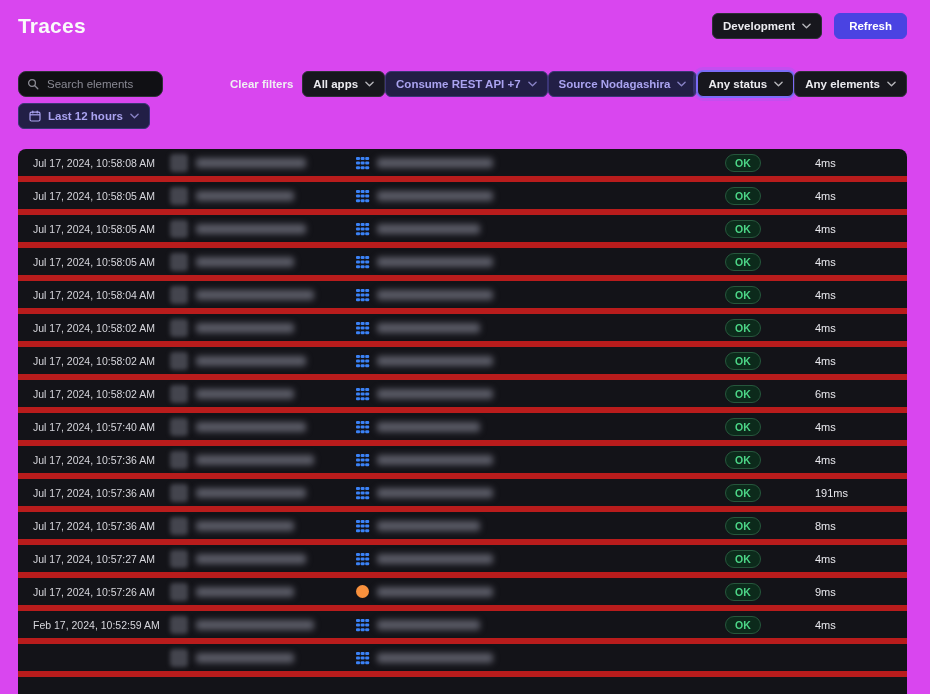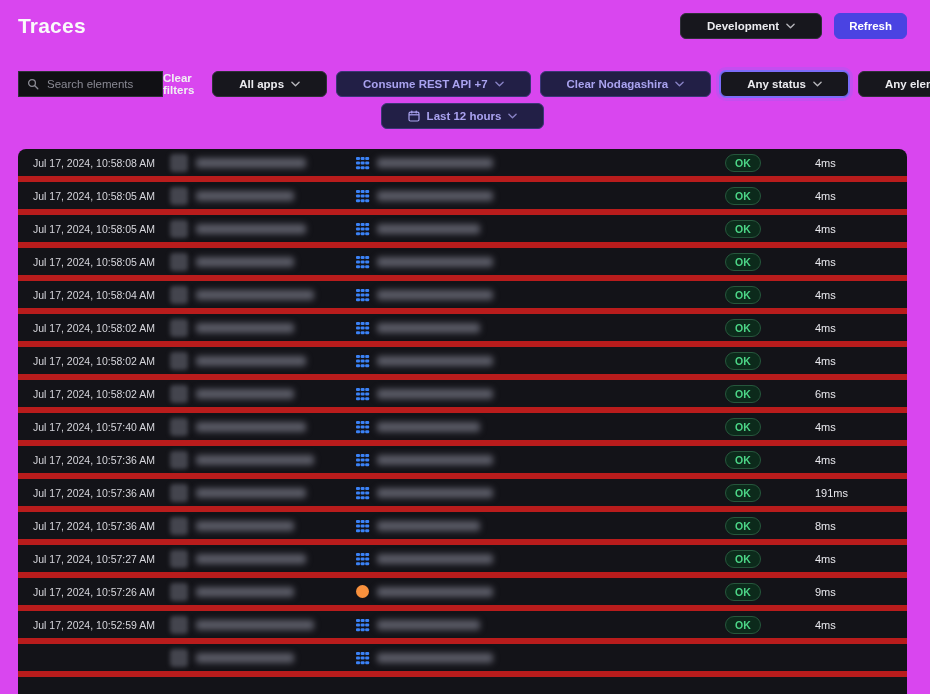--- a/index.html
+++ b/index.html
@@ -9,42 +9,42 @@
     background:#d946ef; color:#ececf0;
     font-family:Liberation Sans, sans-serif;
     padding:0 23px 0 18px;
   }
   
   .topbar { display:flex; justify-content:space-between; align-items:center; padding-top:12px; height:40px; }
   .topbar h1 { margin:0; font-size:21px; font-weight:700; letter-spacing:.2px; color:#fafafa; }
   .topbar-right { display:flex; gap:12px; align-items:center; }
 
   .btn {
-    display:inline-flex; align-items:center; gap:7px; height:26px; padding:0 26px;
+    display:inline-flex; align-items:center; gap:7px; height:26px; padding:0 10px;
     border-radius:6px; font-size:11.5px; font-weight:600; border:1px solid transparent;
     cursor:pointer; background:none; color:#ececf0; font-family:inherit; white-space:nowrap;
   }
   .btn.neutral { background:#17171d; border-color:#2f2f38; }
   .btn.primary { background:var(--accent,#4a43e2); color:#fff; padding:12px 14px; border-color:var(--accent,#4a43e2); }
   .btn.purple  { background:#221f46; border-color:#3b3577; color:var(--purple_text,#aaa3f0); }
   .btn.ring    { border-color:var(--focus_ring,#7b6cf8); box-shadow:0 0 0 1px var(--focus_ring,#7b6cf8), 0 0 0 4px rgba(123,108,248,.22); }
   .chev { width:9px; height:6px; opacity:.75; flex:none; }
 
   
   .filter-row { display:flex; align-items:center; margin-top:31px; }
   .search {
     display:flex; align-items:center; gap:6px; width:145px; height:26px;
-    border:1px solid #2f2f38; border-radius:0; padding:0 8px; background:#101014;
+    border:1px solid #2f2f38; border-radius:8px; padding:0 8px; background:#101014;
   }
   .search svg { flex:none; }
   .search input { flex:1; min-width:0; background:transparent; border:none; outline:none; color:#ececf0; font-size:11.5px; font-family:inherit; }
   .search input::placeholder { color:#8a8a94; }
-  .filter-actions { margin-left:auto; display:flex; align-items:center; gap:9px; }
+  .filter-actions { margin-left:auto; display:flex; align-items:center; }
   .clear { font-size:11.5px; font-weight:700; color:#f0f0f3; margin-right:9px; cursor:pointer; }
-  .filter-row2 { display:flex; justify-content:center; margin-top:6px; }
+  .filter-row2 { display:flex; justify-content:flex-start; margin-top:6px; }
 
   
   .table-panel { margin-top:20px; background:#131318; border-radius:8px 8px 0 0; overflow:hidden; height:560px; }
   .thead, .trow {
     display:grid; grid-template-columns:137px 185px 186px 184px 90px 1fr;
     padding:0 15px; align-items:center;
   }
   .thead { height:31px; font-size:11px; font-weight:700; color:#f2f2f5; border-bottom:1px solid #27272f; }
   .col-duration { text-align:right; }
   .trow { height:33px; border-bottom:6px solid #b91c1c; font-size:10.5px; color:#d6d6dc; }
@@ -110,21 +110,21 @@
             <path d="M1 1l4 4 4-4" fill="none" stroke="currentColor" stroke-width="1.5" stroke-linecap="round" stroke-linejoin="round"></path>
           </svg>
       </button>
       <button class="btn purple">
         <span>Consume REST API +7</span>
         <svg class="chev" viewBox="0 0 10 6">
             <path d="M1 1l4 4 4-4" fill="none" stroke="currentColor" stroke-width="1.5" stroke-linecap="round" stroke-linejoin="round"></path>
           </svg>
       </button>
       <button class="btn purple">
-        <span>Clear Nodagashira</span>
+        <span>Source Nodagashira</span>
         <svg class="chev" viewBox="0 0 10 6">
             <path d="M1 1l4 4 4-4" fill="none" stroke="currentColor" stroke-width="1.5" stroke-linecap="round" stroke-linejoin="round"></path>
           </svg>
       </button>
       <button class="btn neutral ring">
         <span>Any status</span>
         <svg class="chev" viewBox="0 0 10 6">
             <path d="M1 1l4 4 4-4" fill="none" stroke="currentColor" stroke-width="1.5" stroke-linecap="round" stroke-linejoin="round"></path>
           </svg>
       </button>
@@ -414,21 +414,21 @@
     <div class="cell user">
       <span class="blur-text w-user"></span>
     </div>
     <div class="cell status">
       <span class="pill">OK</span>
     </div>
     <div class="cell duration">9ms</div>
   </div>
 
   <div class="trow">
-    <div class="cell started">Jul 17, 2024, 10:52:59 AM</div>
+    <div class="cell started">Feb 17, 2024, 10:52:59 AM</div>
     <div class="cell app">
       <span class="blur-avatar"></span>
       <span class="blur-text w-app"></span>
     </div>
     <div class="cell element">
       <span class="el-icon grid"></span>
       <span class="blur-text w-el"></span>
     </div>
     <div class="cell user">
       <span class="blur-text w-user"></span>

